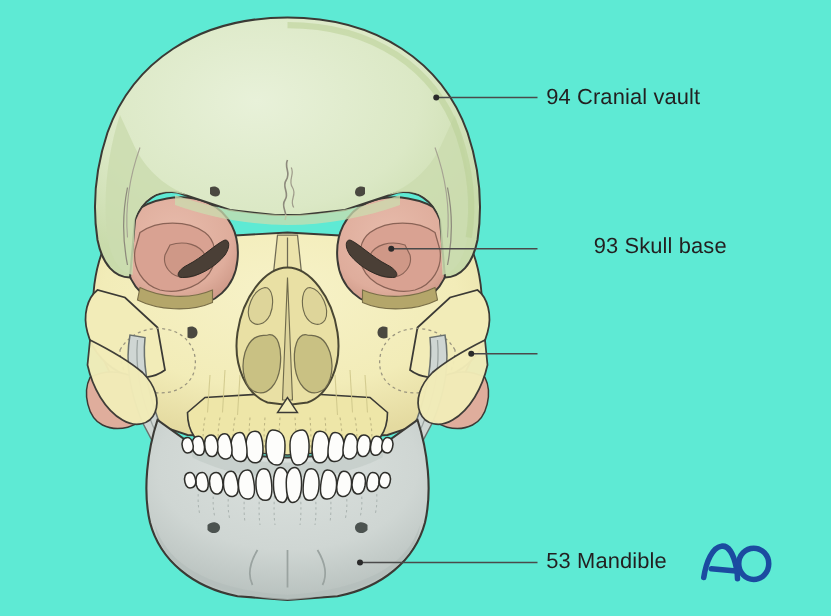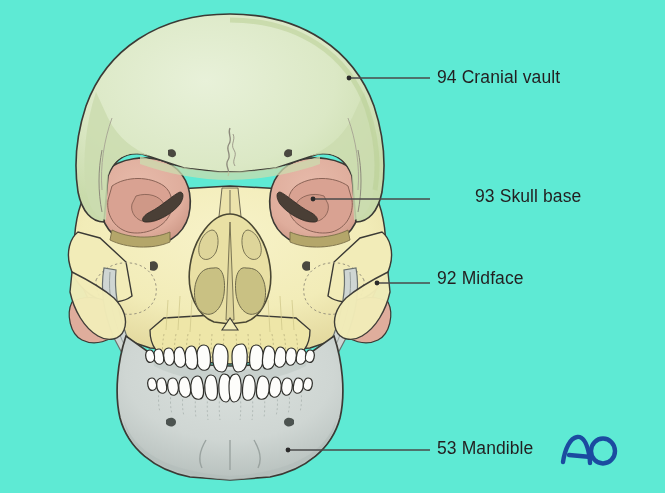--- a/index.html
+++ b/index.html
@@ -323,21 +323,20 @@
         <line x1="288" y1="450" x2="430" y2="450"></line>
         <circle cx="288" cy="450" r="2.4" stroke="none"></circle>
       </g>
     </g>
   </svg>
 
   <div class="label-text" id="label-cranial-vault">94 Cranial vault</div>
 
   <div class="label-text" id="label-skull-base">93 Skull base</div>
 
-  <div class="label-text" id="label-midface">92 Midface</div>
 
   <div class="label-text" id="label-mandible">53 Mandible</div>
 
   <svg id="logo-ao" viewBox="0 0 58 40" xmlns="http://www.w3.org/2000/svg">
     <title>AO</title>
     <g fill="none" stroke="#1b4ba0" stroke-width="4.4" stroke-linecap="round">
 
       <path d="M3,33 C5,20 10,9 17,8 C23,7 27,15 29,25 C30,30 30,33 30,34"></path>
 
       <path d="M9,26 L31,28"></path>

